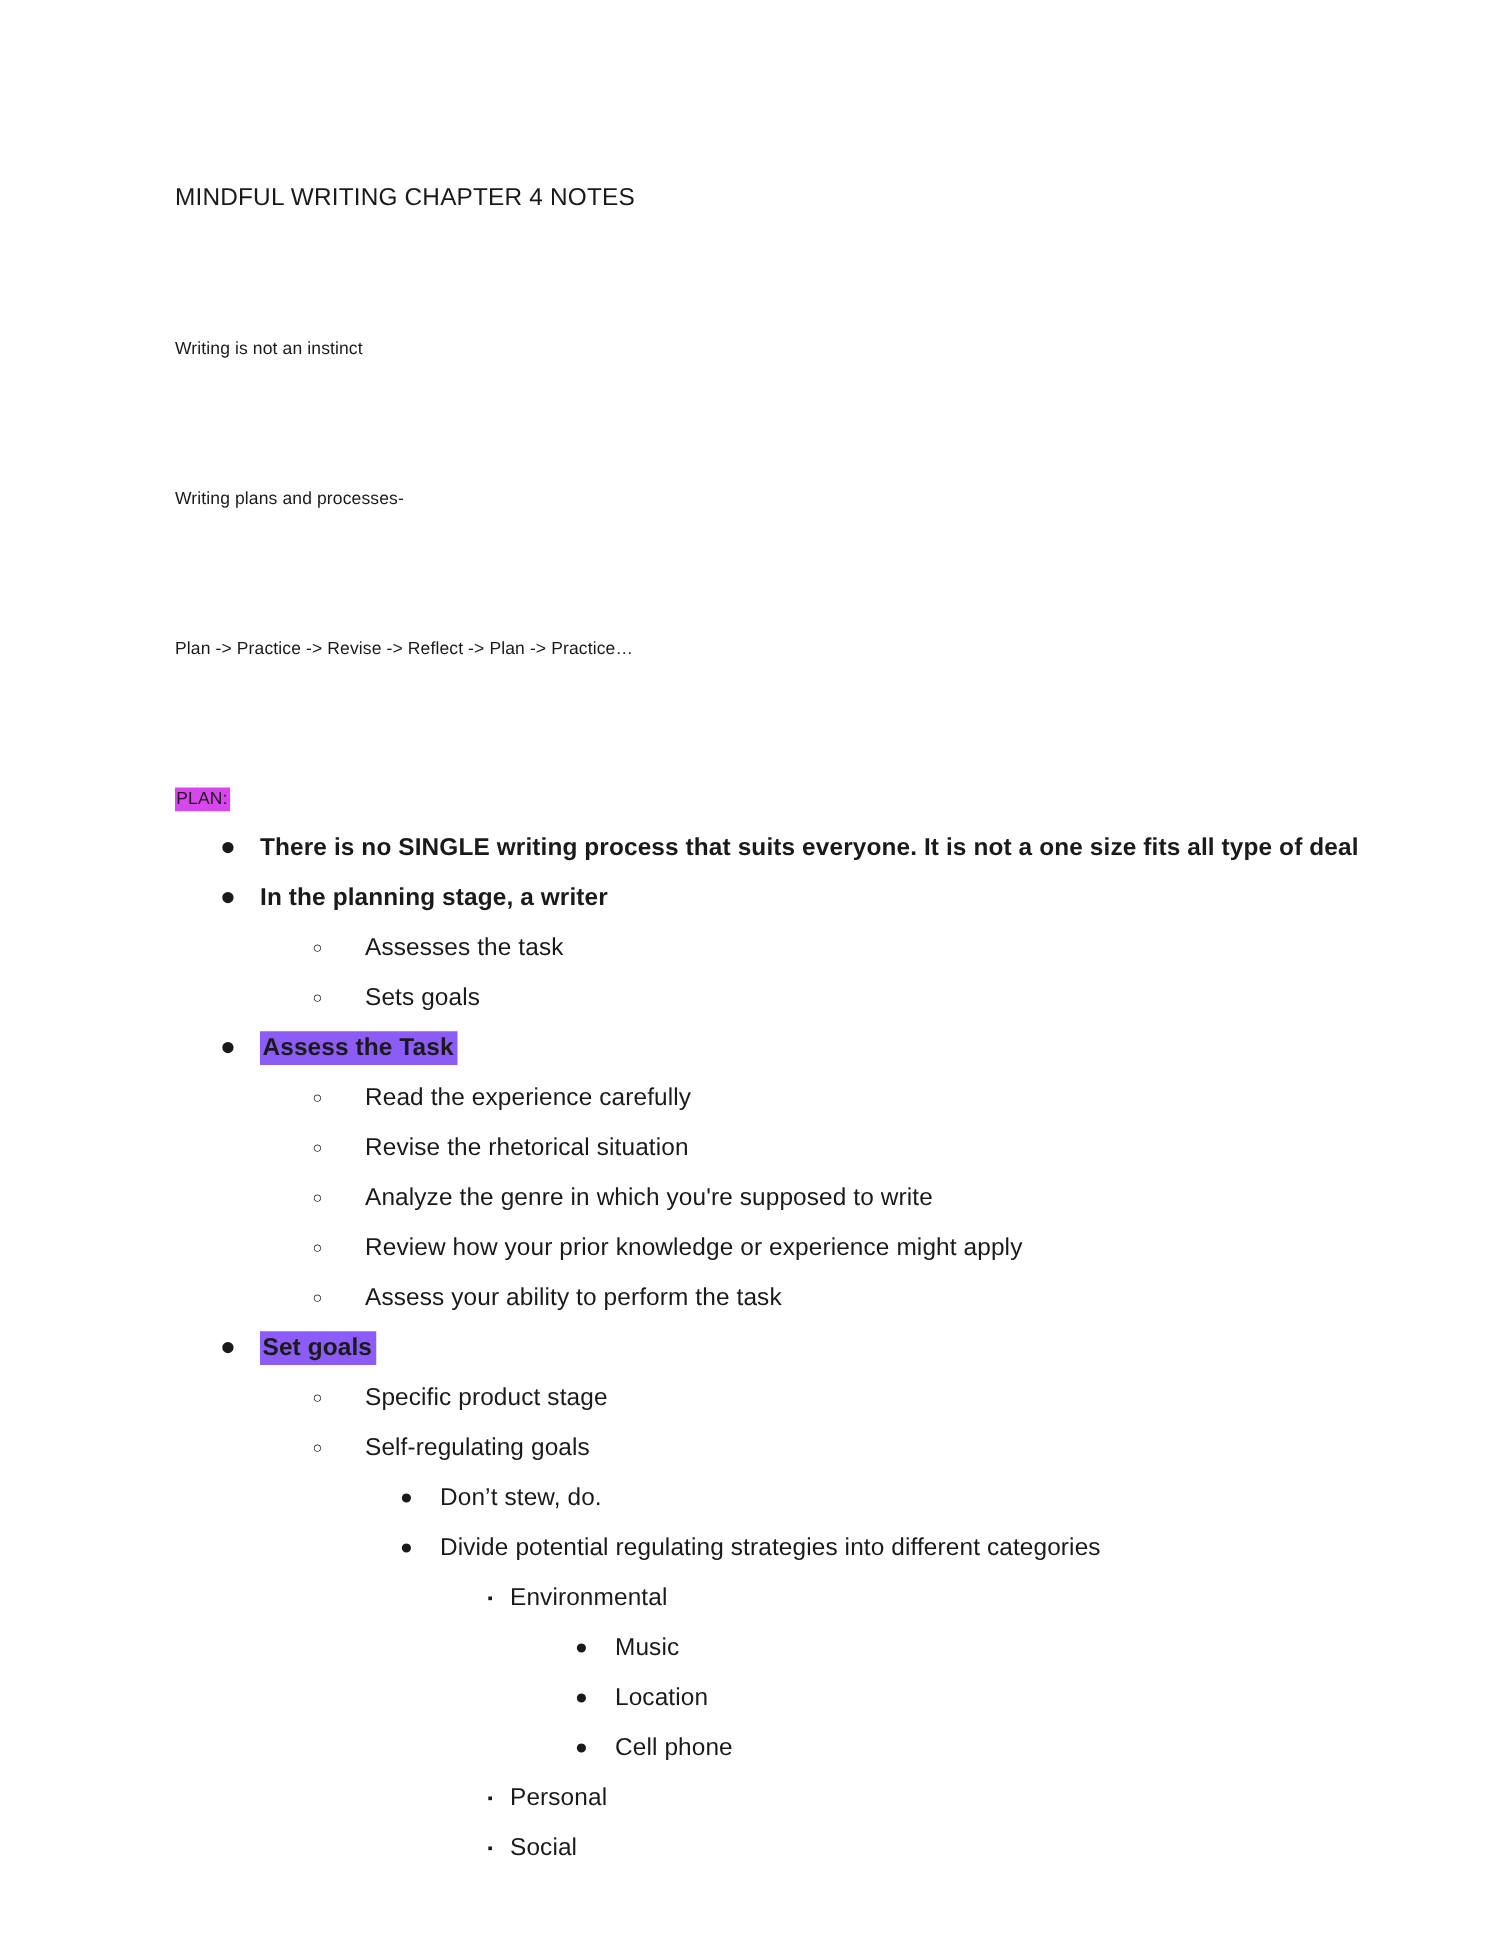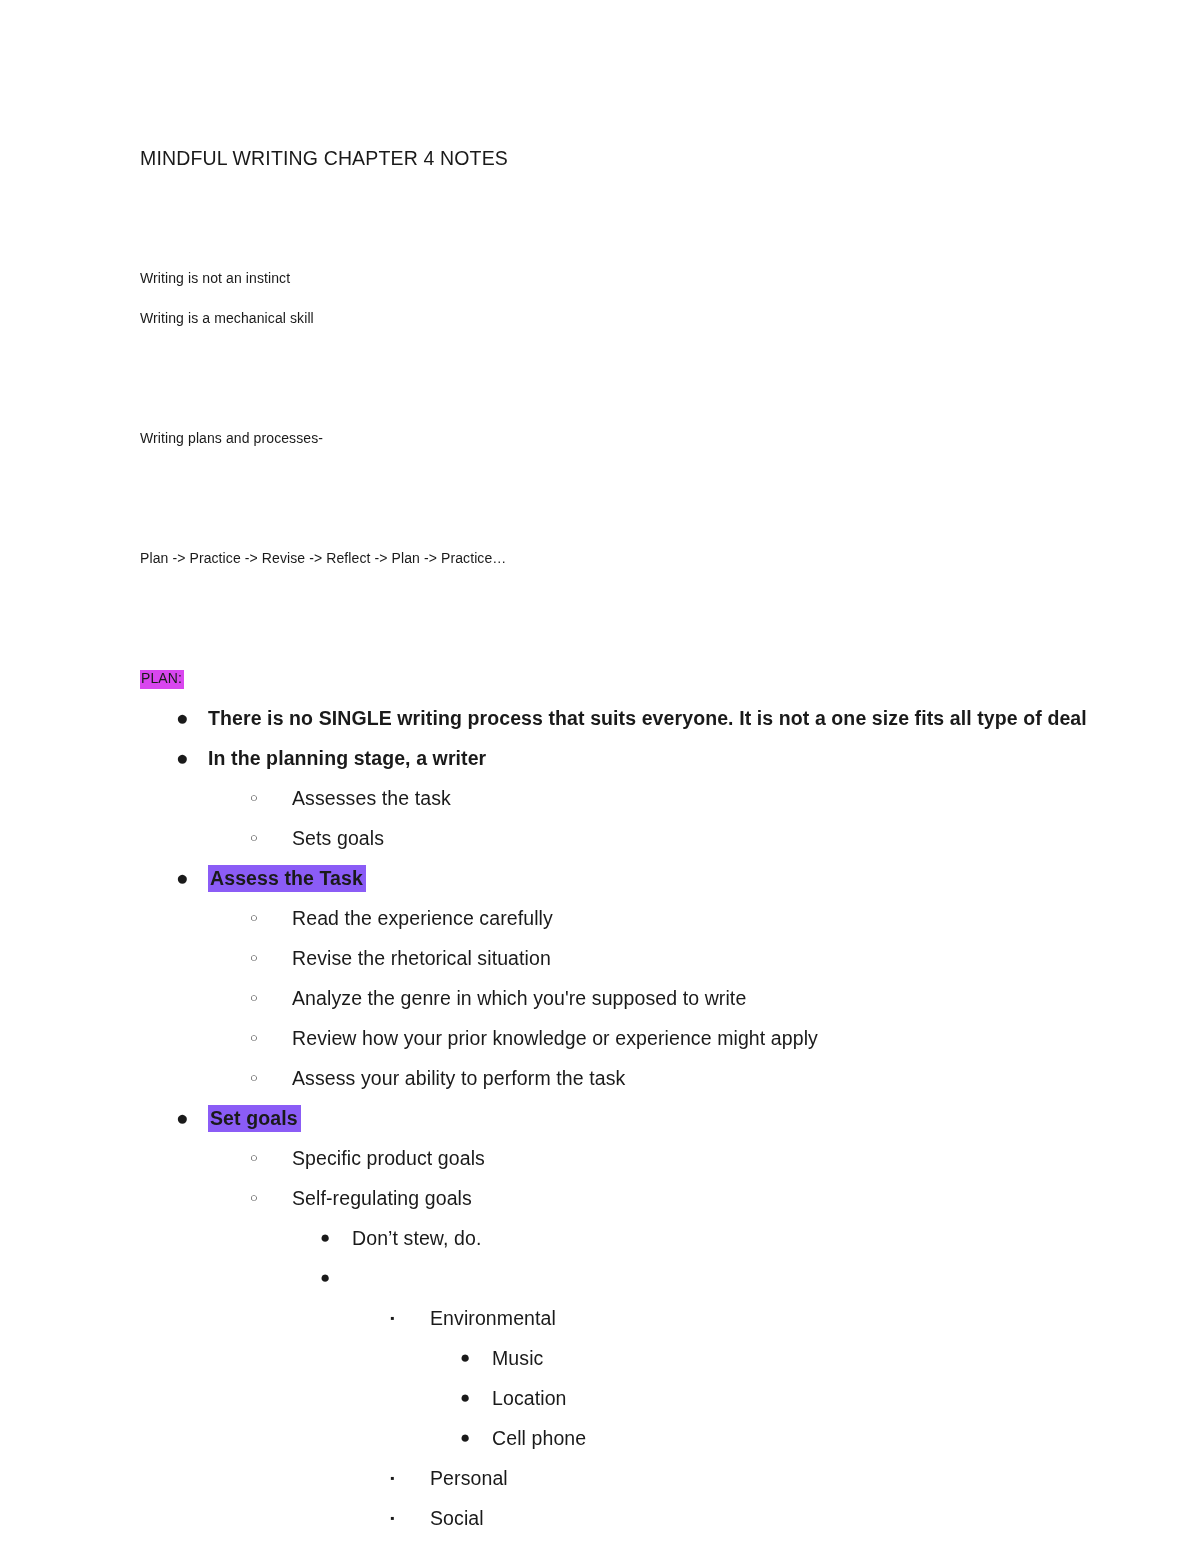--- a/index.html
+++ b/index.html
@@ -84,38 +84,37 @@
   
   .lvl2 .bullet { left: 110px; font-size: 13px; }
   .lvl2 .txt    { left: 152px; }
 
   
   .lvl3 .bullet { left: 180px; font-size: 17px; }
   .lvl3 .txt    { left: 212px; }
 
   
   .lvl4 .bullet { left: 250px; font-size: 12px; }
-  .lvl4 .txt    { left: 290px; }
+  .lvl4 .txt    { left: 268px; }
 
   
   .lvl5 .bullet { left: 320px; font-size: 17px; }
   .lvl5 .txt    { left: 352px; }
 </style>
 </head>
 <body>
 
 <div class="page">
 
   <div class="heading">MINDFUL WRITING CHAPTER 4 NOTES</div>
 
   <div class="gap-1"></div>
   <div class="gap-1"></div>
 
   <div class="line">Writing is not an instinct</div>
-  <div class="line">Writing is a mechanical skill</div>
 
   <div class="gap-1"></div>
   <div class="gap-1"></div>
 
   <div class="line">Writing plans and processes-</div>
 
   <div class="gap-1"></div>
   <div class="gap-1"></div>
 
   <div class="line">Plan -&gt; Practice -&gt; Revise -&gt; Reflect -&gt; Plan -&gt; Practice…</div>
@@ -175,35 +174,36 @@
     <span class="txt">Assess your ability to perform the task</span>
   </div>
 
   <div class="row lvl1">
     <span class="bullet">●</span>
     <span class="txt"><span class="hl-green">Set goals</span></span>
   </div>
 
   <div class="row lvl2">
     <span class="bullet">○</span>
-    <span class="txt">Specific product goals</span>
+    <span class="txt">Specific product stage</span>
   </div>
 
   <div class="row lvl2">
     <span class="bullet">○</span>
     <span class="txt">Self-regulating goals</span>
   </div>
 
   <div class="row lvl3">
     <span class="bullet">●</span>
     <span class="txt">Don’t stew, do.</span>
   </div>
 
   <div class="row lvl3">
     <span class="bullet">●</span>
+    <span class="txt">Divide potential regulating strategies into different categories</span>
   </div>
 
   <div class="row lvl4">
     <span class="bullet">▪</span>
     <span class="txt">Environmental</span>
   </div>
 
   <div class="row lvl5">
     <span class="bullet">●</span>
     <span class="txt">Music</span>

